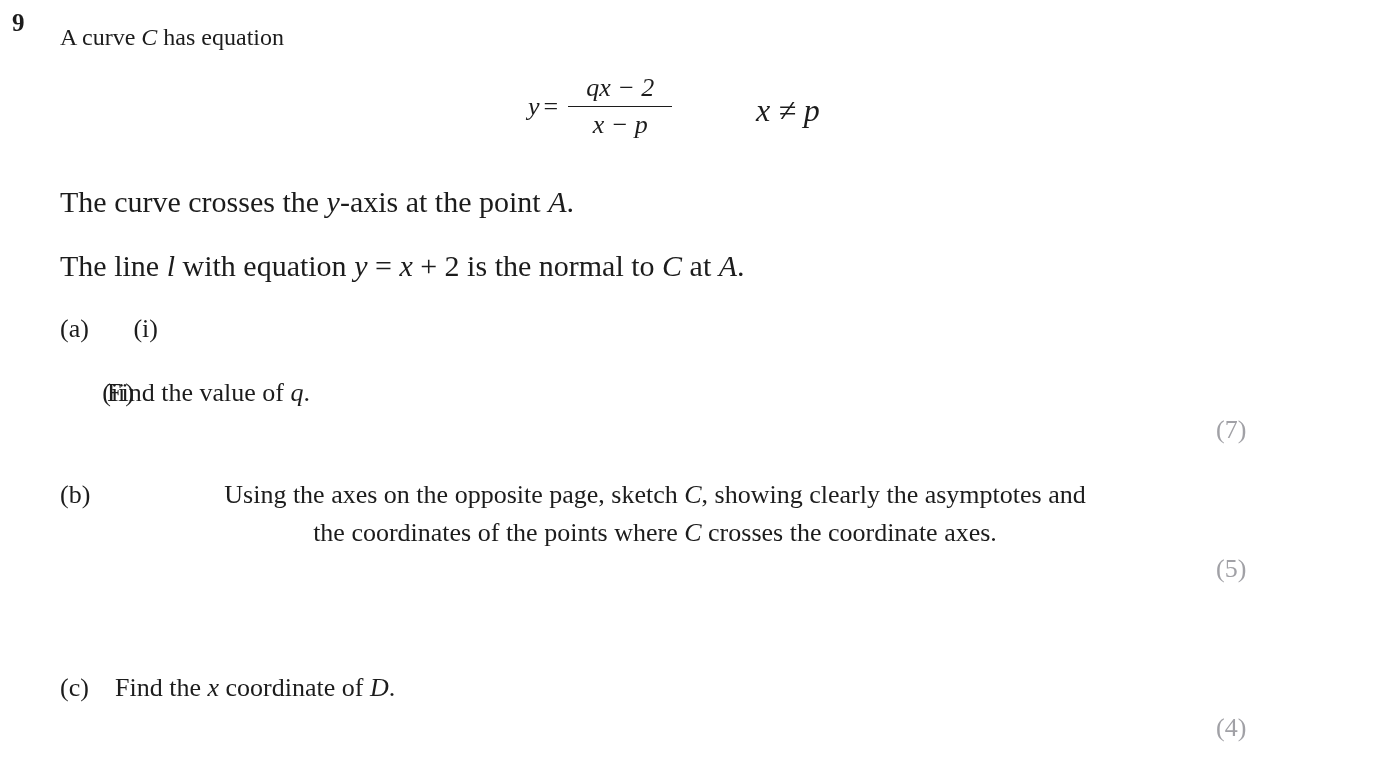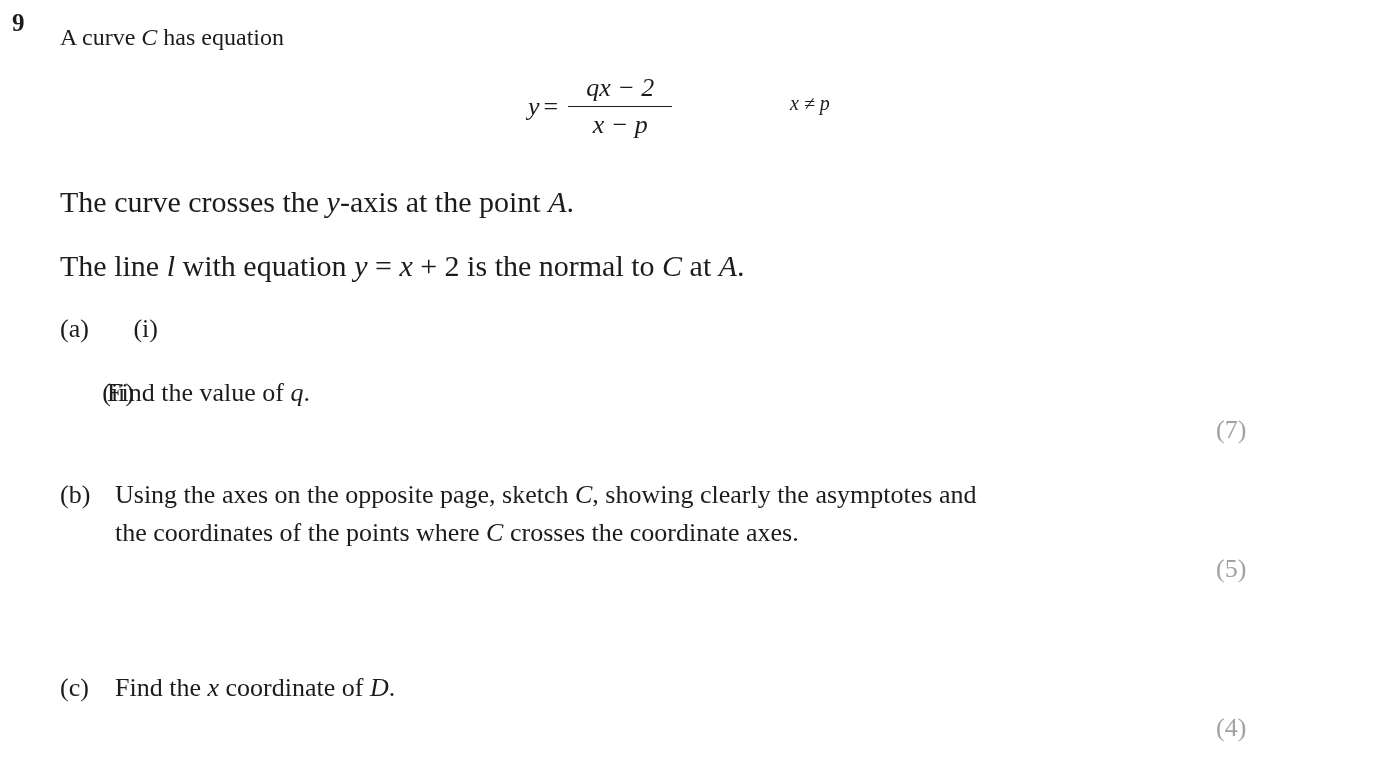--- a/index.html
+++ b/index.html
@@ -90,23 +90,23 @@
     min-width: 104px;
     height: 1.6px;
     background: #1c1c1c;
   }
   .fraction .denominator {
     padding: 3px 6px 0 6px;
     white-space: nowrap;
   }
   .eq-condition {
     position: absolute;
-    left: 730px;
+    left: 696px;
     top: 30px;
-    font-size: 20px;
+    font-size: 32px;
     white-space: nowrap;
   }
 
   
   .body-line {
     position: absolute;
     left: 60px;
     font-size: 30px;
     line-height: 34px;
     white-space: nowrap;
@@ -143,20 +143,21 @@
     line-height: 38px;
     width: 1135px;
   }
   .part-para .part-body {
     display: block;
     margin-left: 55px;
   }
   .part-para .para-line {
     display: block;
     white-space: nowrap;
+    text-align: center;
   }
 
   
   .marks {
     position: absolute;
     width: 120px;
     text-align: left;
     color: #a1a1a6;
     font-size: 26px;
     line-height: 32px;

